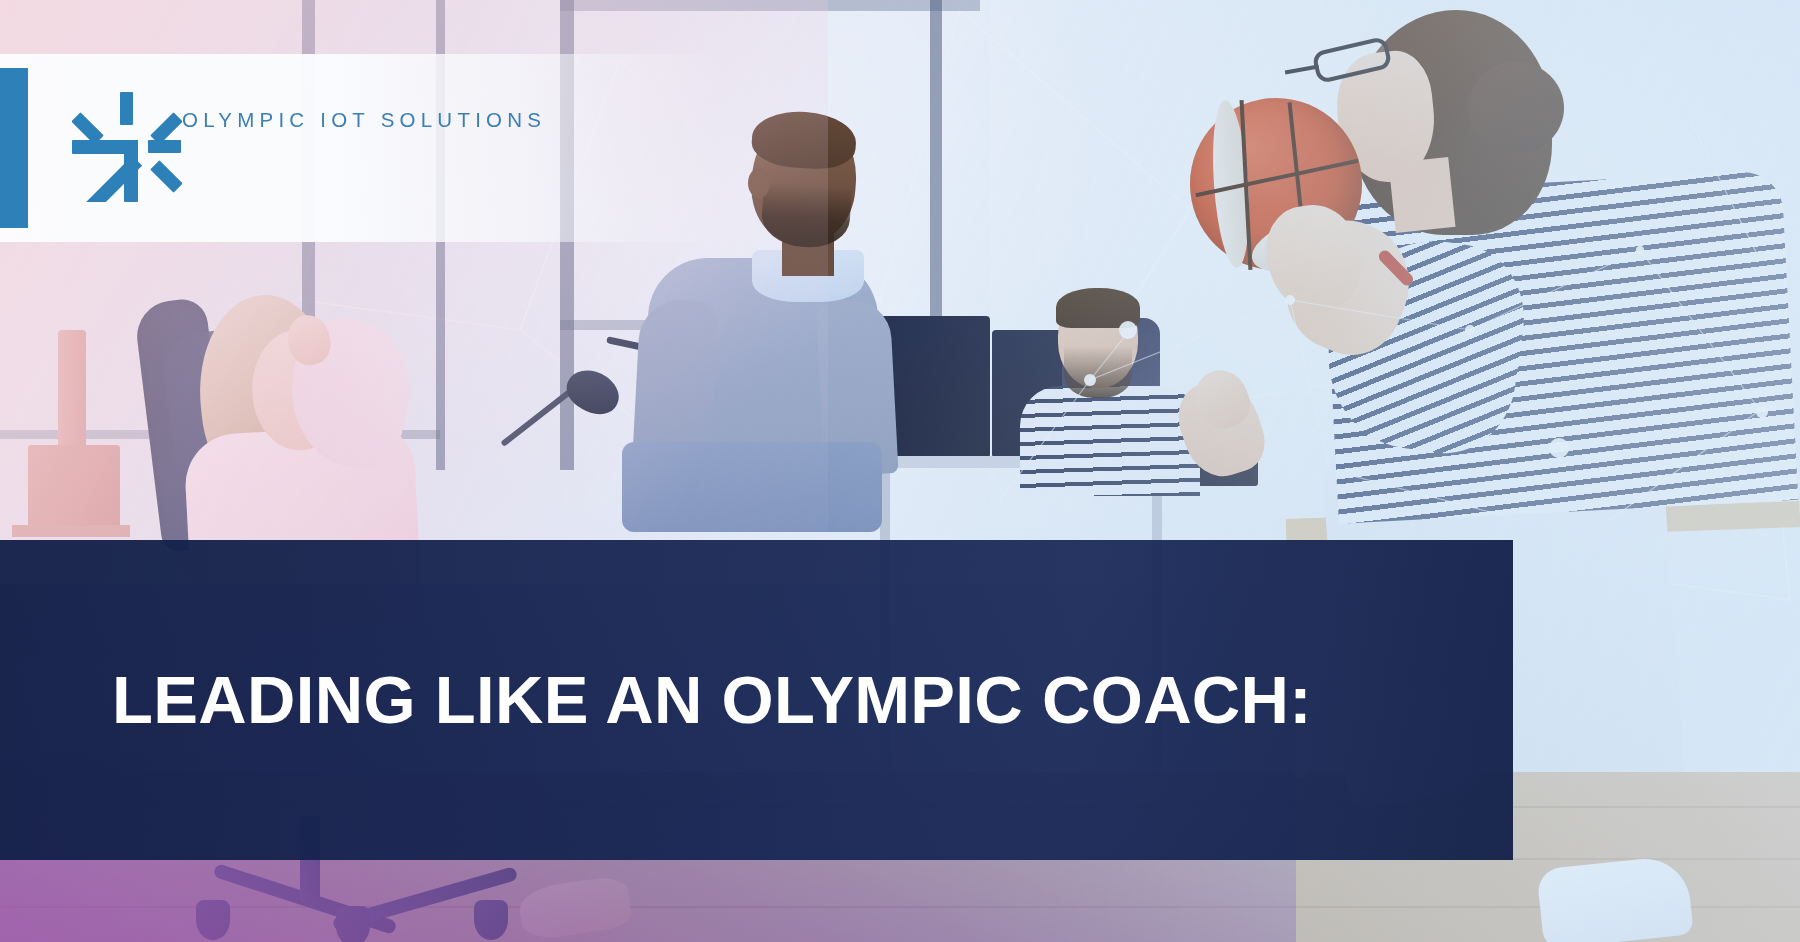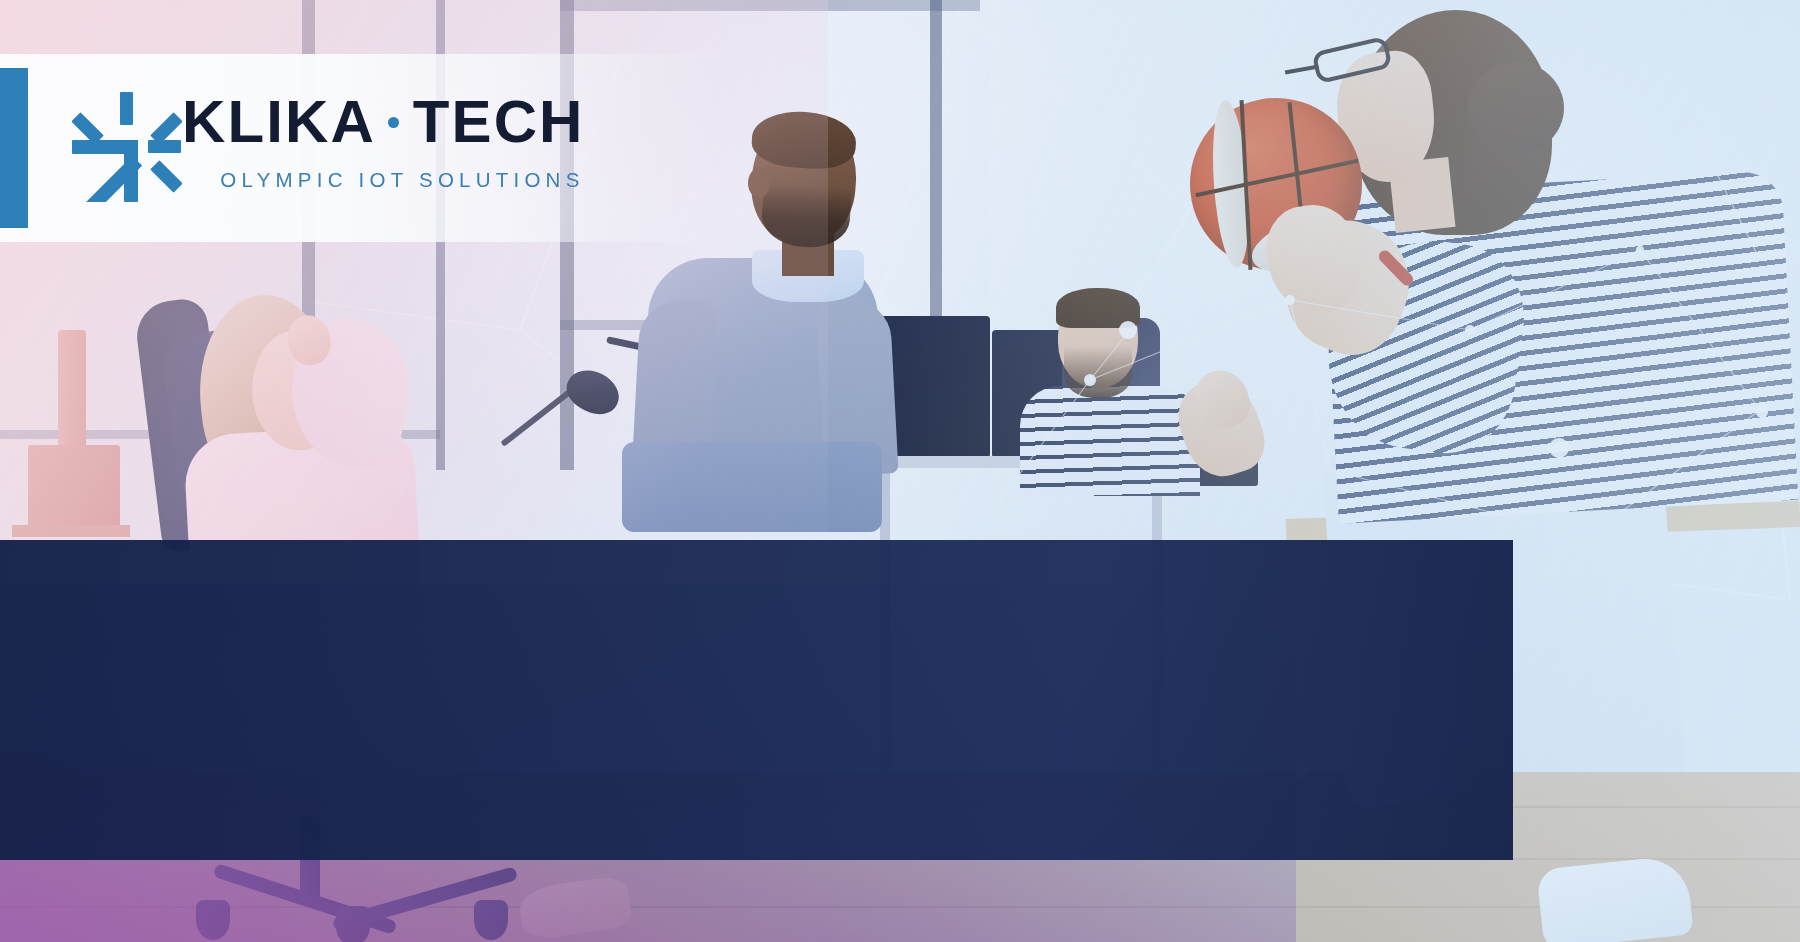--- a/index.html
+++ b/index.html
@@ -650,25 +650,21 @@
 
         <rect x="0" y="50" width="66" height="14" rx="1"></rect>
 
         <rect x="52" y="50" width="14" height="62" rx="1"></rect>
 
         <rect x="-3" y="92" width="80" height="14" rx="1" transform="rotate(-45 37 99)"></rect>
       </g>
     </svg>
 
     <div class="logo-text-wrap">
-      <div class="wordmark">
-        <span>KLIKA</span>
-        <span class="dot"></span>
-        <span>TECH</span>
-      </div>
       <div class="tagline">OLYMPIC IOT SOLUTIONS</div>
     </div>
   </div>
 
   <div class="title-box">
+    <div class="title-line">LEADING LIKE AN OLYMPIC COACH:</div>
   </div>
 
 </div>
 
 </body></html>

